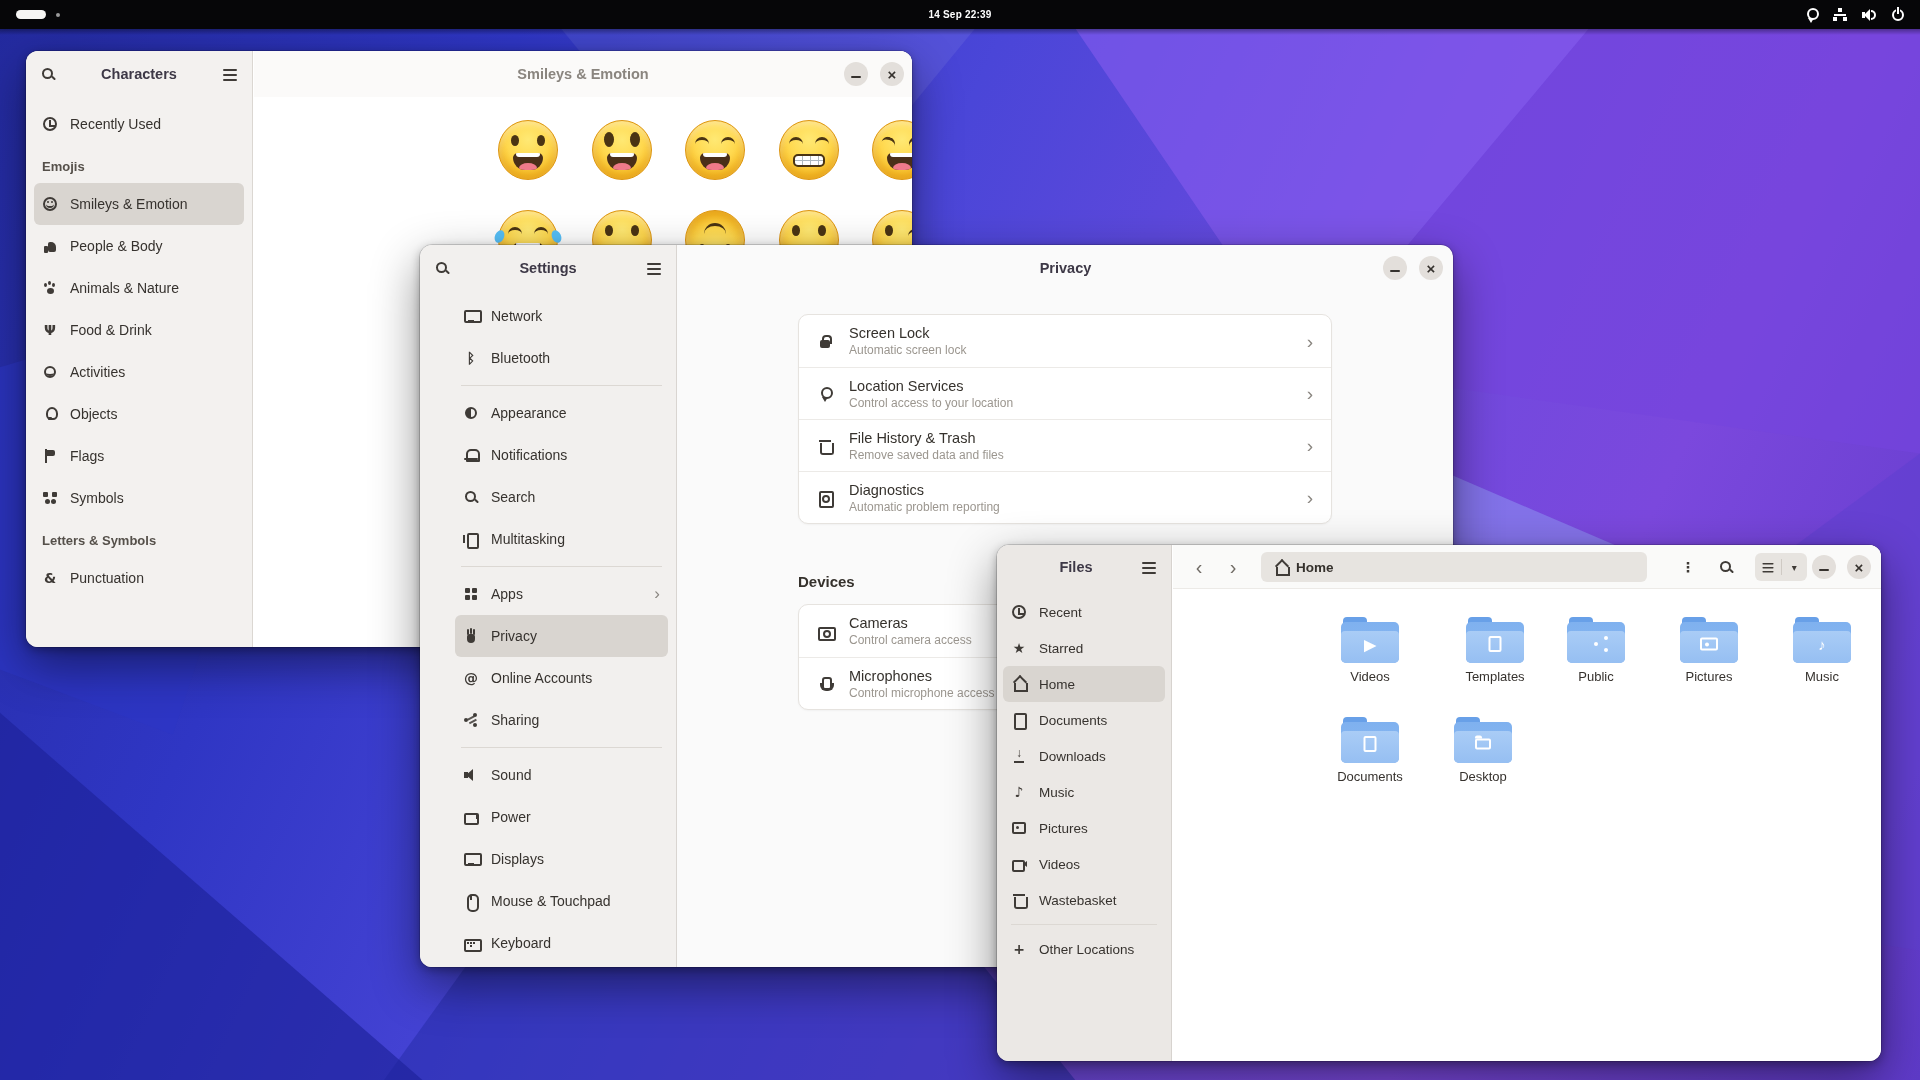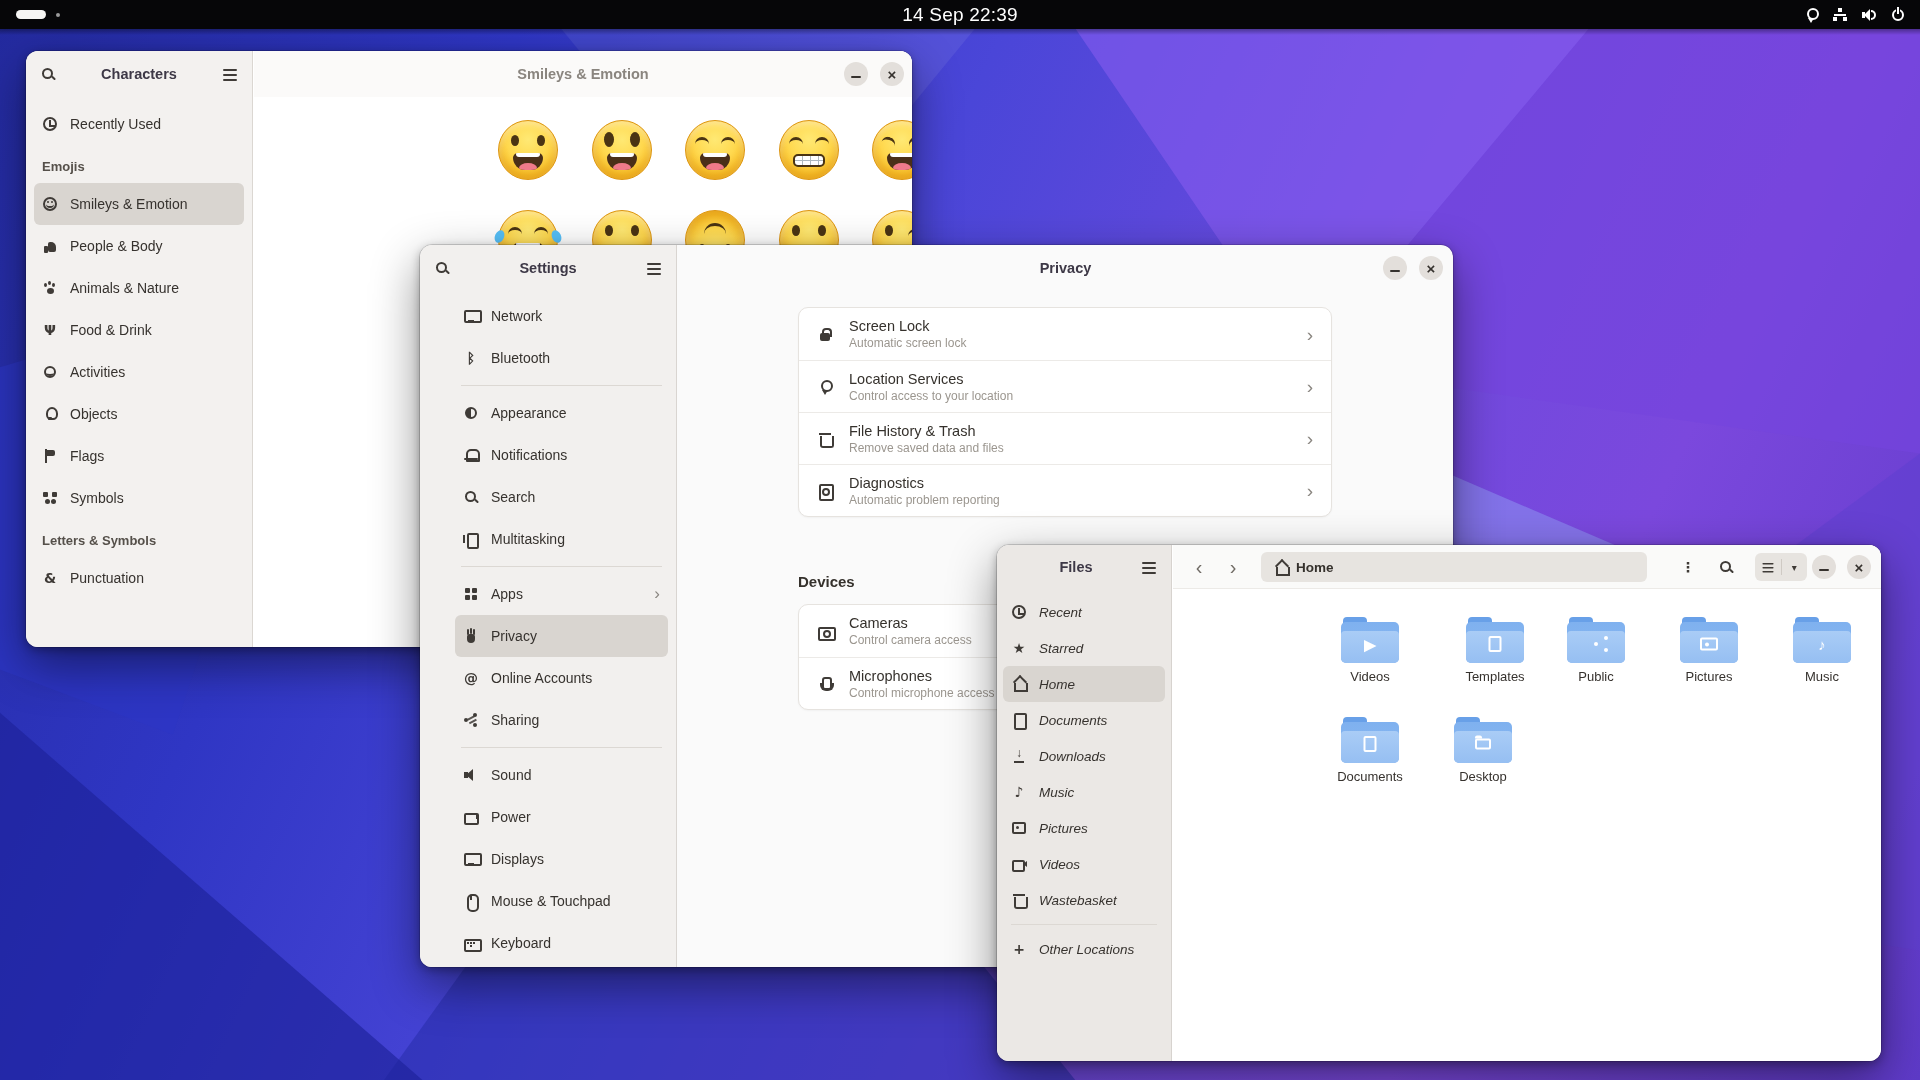--- a/index.html
+++ b/index.html
@@ -17,21 +17,21 @@
   .f6 { background:#1d229a; opacity:.65; clip-path:polygon(0 66%,0 100%,22% 100%); }
   .f7 { background:#5e3fd0; opacity:.55; clip-path:polygon(100% 42%,100% 88%,71% 80%); }
   .f8 { background:#ffffff; opacity:.07; clip-path:polygon(28% 0,52% 0,40% 26%); }
   .f9 { background:#ffffff; opacity:.05; clip-path:polygon(38% 30%,60% 44%,44% 62%); }
 
   
   .topbar { position:absolute; left:0; top:0; width:1920px; height:29px; background:#060608; z-index:50; display:flex; align-items:center; color:#fff; }
   .topbar::after { content:""; position:absolute; left:0; right:0; top:29px; height:6px; background:linear-gradient(rgba(0,0,0,.35),transparent); pointer-events:none; }
   .ws-pill { position:absolute; left:16px; top:10px; width:30px; height:9px; border-radius:5px; background:#f6f5f4; }
   .ws-dot  { position:absolute; left:56px; top:13px; width:4px; height:4px; border-radius:50%; background:#9a9a9a; }
-  .clock { position:absolute; left:0; right:0; text-align:center; font-size:19px; font-weight:400; letter-spacing:.2px; }
+  .clock { position:absolute; left:0; right:0; text-align:center; font-size:10px; font-weight:700; letter-spacing:.2px; }
   .status { position:absolute; right:14px; top:0; height:29px; display:flex; align-items:center; gap:13px; }
 
   
   .win { position:absolute; border-radius:12px; box-shadow:0 18px 48px rgba(0,0,0,.45),0 3px 10px rgba(0,0,0,.3); overflow:hidden; outline:1px solid rgba(0,0,0,.15); }
   .wbtn { width:24px; height:24px; border-radius:50%; background:#e3dfdb; color:#36322e; display:flex; align-items:center; justify-content:center; flex:none; }
   .wbtn .minbar { width:10px; height:2px; background:#36322e; border-radius:1px; margin-top:6px; }
   .wbtn.close { font-size:15px; font-weight:700; line-height:1; }
 
   .sidehdr { height:46px; display:flex; align-items:center; padding:0 14px; flex:none; }
   .sidehdr .ttl { flex:1; text-align:center; font-weight:700; font-size:14.5px; color:#3d3846; }
@@ -55,21 +55,21 @@
 
   
   #win-settings { left:420px; top:245px; width:1033px; height:722px; background:#fafafa; z-index:20; }
   #set-side { position:absolute; left:0; top:0; bottom:0; width:257px; background:#f2f0ee; border-right:1px solid #d9d5d1; display:flex; flex-direction:column; }
   #set-side .navitem { height:42px; font-size:14px; flex:none; }
   #set-content { position:absolute; left:258px; top:0; right:0; bottom:0; }
   #set-title { position:absolute; left:0; right:0; top:0; height:46px; display:flex; align-items:center; justify-content:center; font-weight:700; font-size:14.5px; color:#3d3846; }
   #set-btns { position:absolute; right:10px; top:11px; display:flex; gap:12px; }
   .pgroup { position:absolute; left:120px; width:534px; }
   .pghdr { font-weight:700; font-size:15px; color:#35312c; margin-bottom:14px; }
-  .pcard { background:#fff; border:1px solid #e6e3df; border-radius:10px; box-shadow:0 1px 2px rgba(0,0,0,.04); overflow:hidden; }
+  .pcard { background:#fff; border:1px solid #e6e3df; border-radius:10px; box-shadow:0 1px 2px rgba(0,0,0,.04); overflow:hidden;margin-top:7px; }
   .prow { height:52px; display:flex; align-items:center; padding:0 18px; gap:16px; }
   .prow + .prow { border-top:1px solid #eceae7; }
   .prow .ptxt { display:flex; flex-direction:column; gap:2px; }
   .prow .pt1 { font-size:14.5px; color:#35312c; }
   .prow .pt2 { font-size:12px; color:#9b968f; }
   .prow .chev { margin-left:auto; color:#8a8680; font-size:19px; line-height:1; }
   .navitem .endchev { margin-left:auto; color:#8a8680; font-size:17px; }
 
   
   #win-files { left:997px; top:545px; width:884px; height:516px; background:#fff; z-index:30; }
@@ -632,21 +632,21 @@
         </div>
     </div>
   </div>
 
   <div class="win" id="win-files">
     <div id="files-side">
       <div class="sidehdr">
         <span class="ttl">Files</span>
         <span class="ic ic-menu"></span>
       </div>
-      <div id="files-nav" style="padding-top: 5px; font-style: italic;">
+      <div id="files-nav" style="padding-top: 5px;">
           <div class="navitem">
             <span class="ic ic-clock"></span>
             <span>Recent</span>
           </div>
           <div class="navitem">
             <span class="ic tc">★</span>
             <span>Starred</span>
           </div>
           <div class="navitem sel">
             <span class="ic ic-home"></span>

